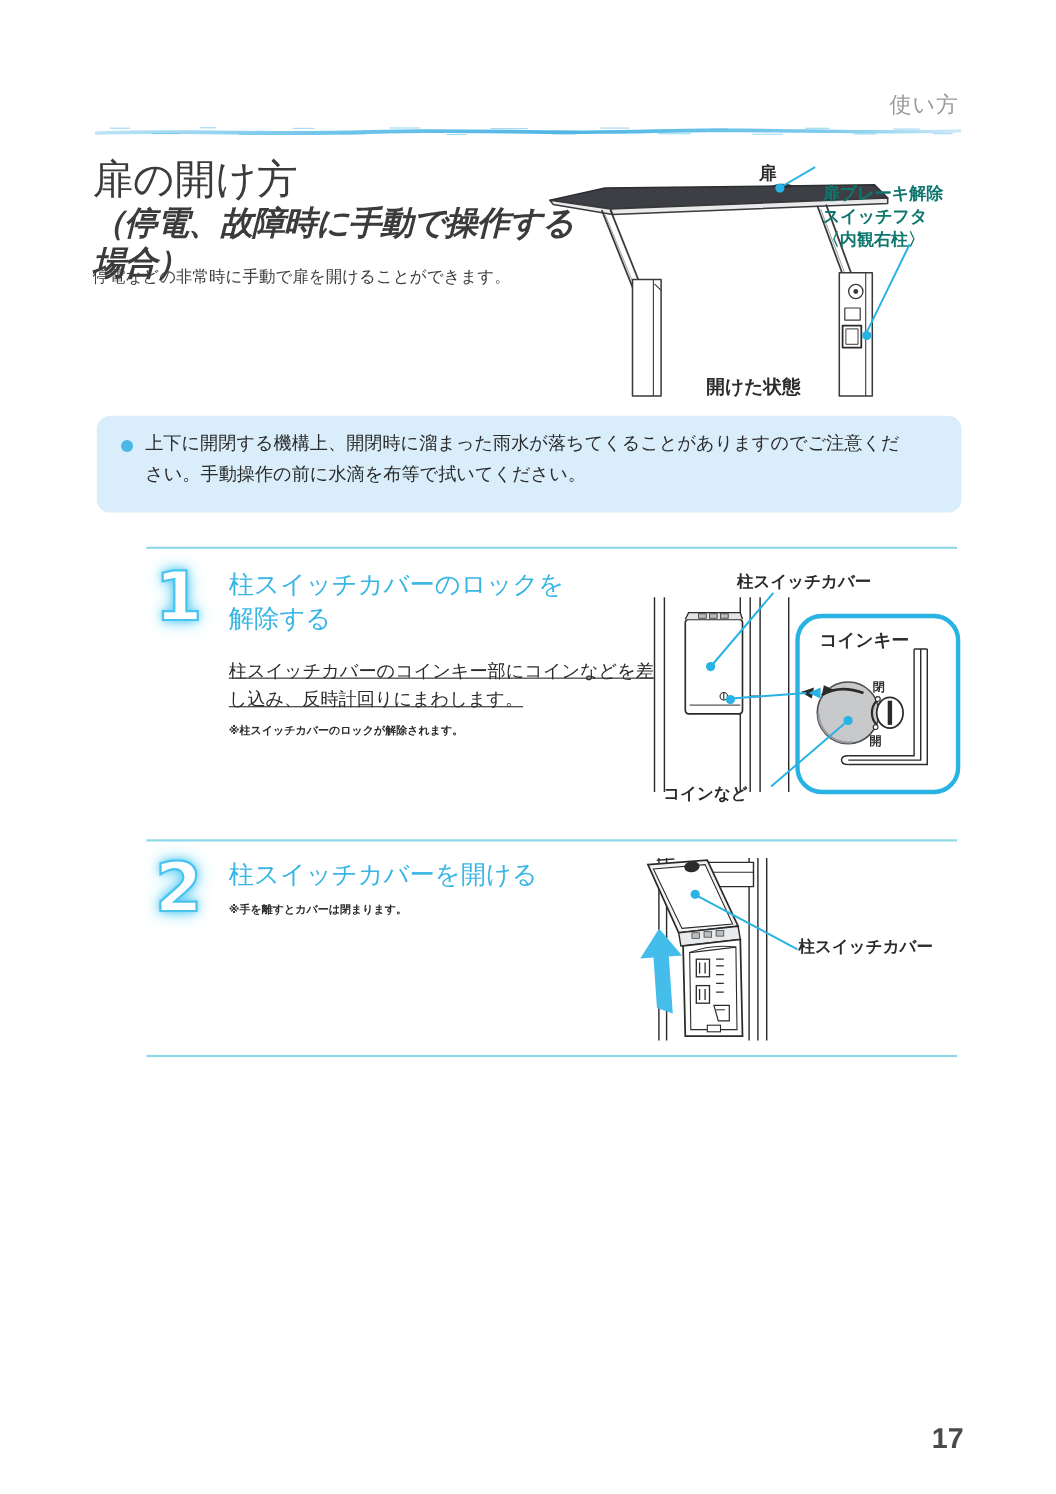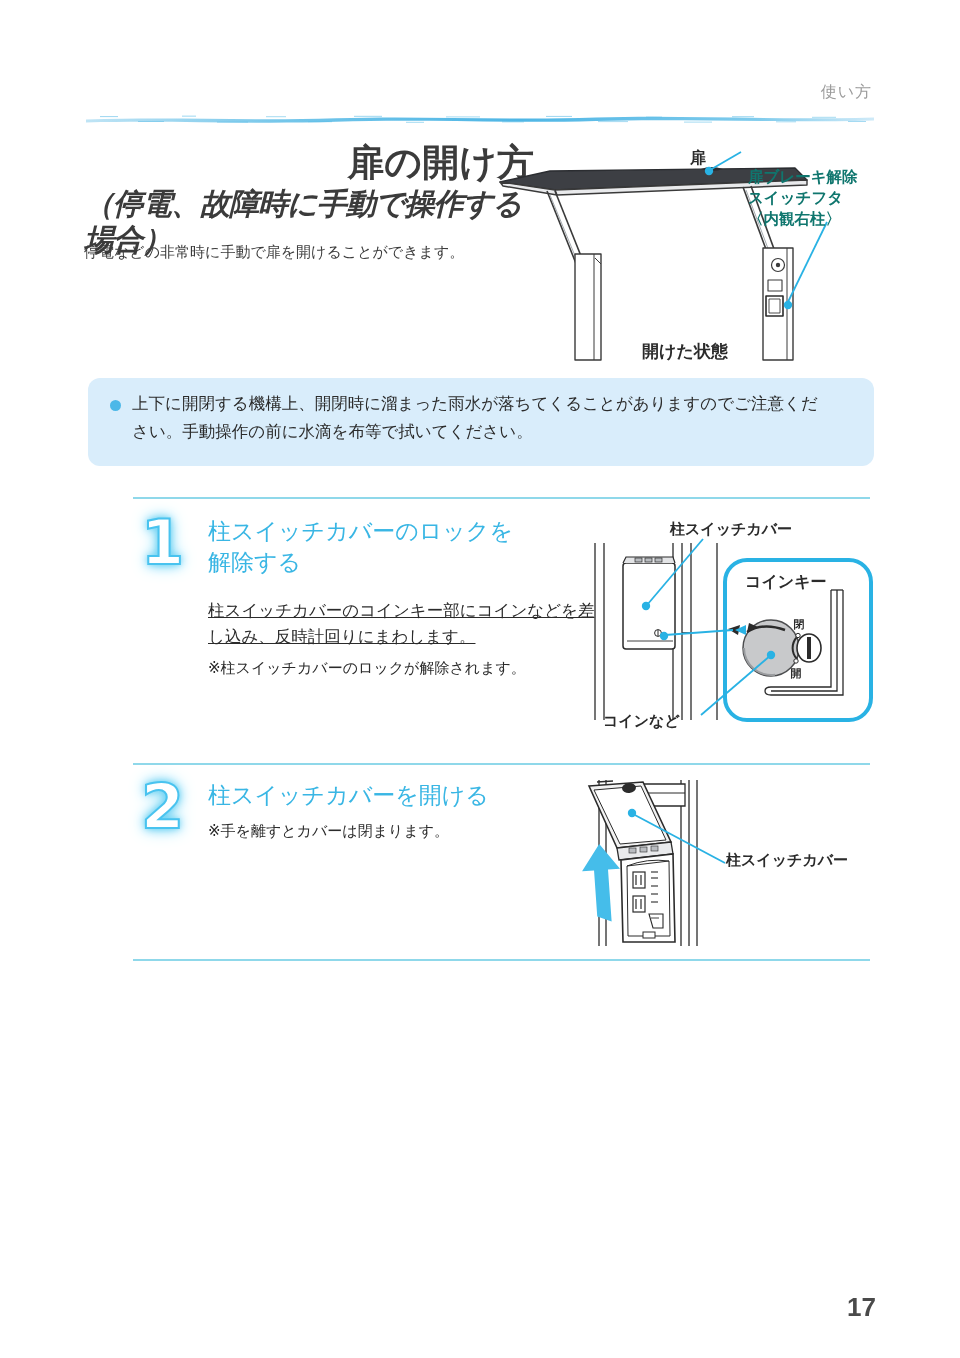--- a/index.html
+++ b/index.html
@@ -7,33 +7,33 @@
     width:960px; height:1358px;
     background:#ffffff;
     font-family:"Liberation Sans","DejaVu Sans",sans-serif;
     overflow:hidden;
   }
   .page { position:relative; width:960px; height:1358px; background:#fff; }
 
   
   .runhead {
     position:absolute; right:88px; top:82px;
-    font-size:16px; color:#9a9a9a; letter-spacing:1px;
+    font-size:20px; color:#9a9a9a; letter-spacing:1px;
   }
   .brush {
     position:absolute; left:86px; top:112px; width:788px; height:14px;
     overflow:hidden;
   }
   .brush svg { display:block; }
 
   
   .title-wrap { position:absolute; left:84px; top:142px; width:450px; }
   .title-main {
-    font-size:37px; font-weight:bold; color:#3b3b3b;
-    letter-spacing:0px; line-height:1.14;text-align:right;
+    font-size:37px; font-weight:normal; color:#3b3b3b;
+    letter-spacing:0px; line-height:1.14;
   }
   .title-sub {
     font-size:30px; font-weight:bold; color:#3b3b3b;
     letter-spacing:-1px; line-height:1.2; margin-top:2px;font-style:italic;
   }
   .lead {
     position:absolute; left:84px; top:240px; width:420px;
     font-size:15px; color:#3b3b3b; line-height:1.65;
   }
 
@@ -94,21 +94,21 @@
     position:absolute; left:75px; top:4px; width:400px;
     font-size:23px; font-weight:normal; color:#39b6e4;
     line-height:1.35; letter-spacing:0px;
   }
   .step-body {
     position:absolute; left:75px; width:400px;
     font-size:16.5px; color:#2b2b2b; line-height:1.6;text-decoration:underline;
   }
   .step-note {
     position:absolute; left:75px; width:430px;
-    font-size:15px; color:#2b2b2b; line-height:1.5;
+    font-size:10px; color:#2b2b2b; line-height:1.5;font-weight:bold;
   }
 
   
   #step1 { top:512px; height:240px; }
   #step1 .step-body { top:85px; }
   #step1 .step-note { top:145px; }
 
   
   #step2 { top:776px; height:175px; }
   #step2 .step-note { top:44px; }

